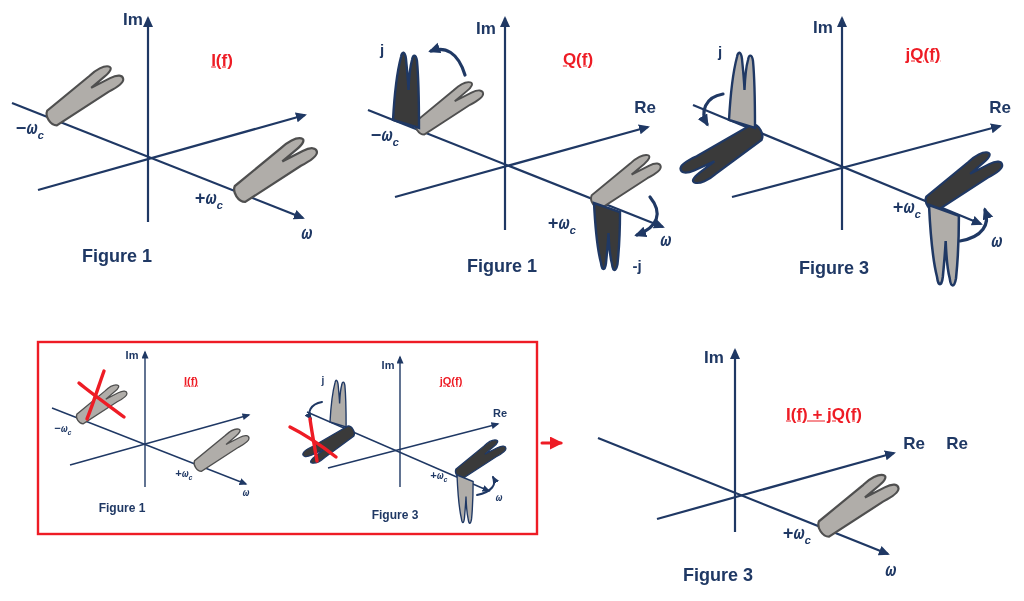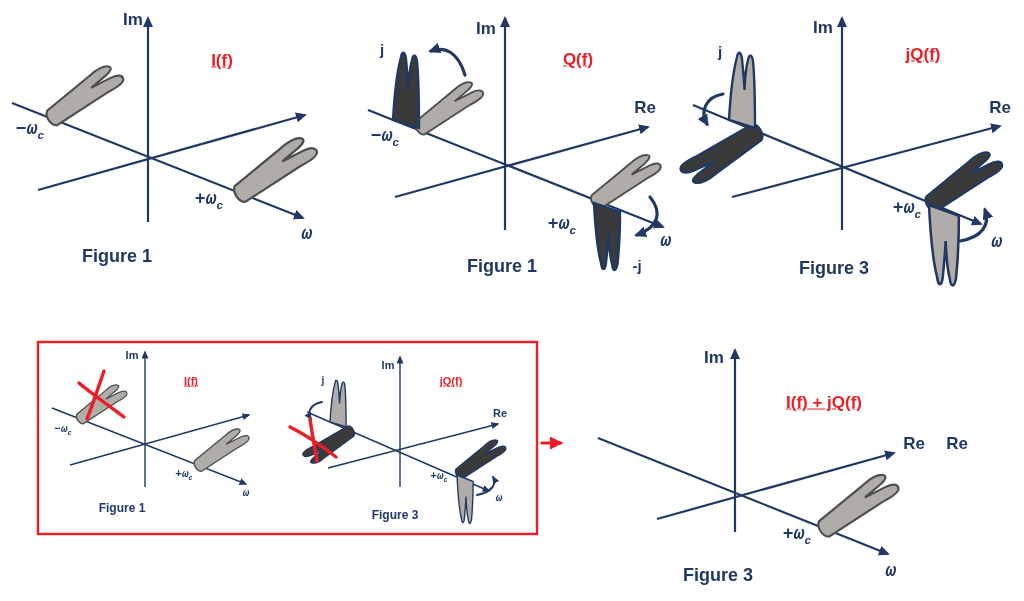--- a/index.html
+++ b/index.html
@@ -135,21 +135,21 @@
 
 <div class="lbl s17" style="left:823px;top:27px">Im</div>
 <div class="lbl s17 red" style="left:923px;top:54px">jQ(f)</div>
 <div class="lbl s16" style="left:720px;top:51px">j</div>
 <div class="lbl s17" style="left:1000px;top:107px">Re</div>
 <div class="lbl math mathL" style="left:907px;top:210px"><span>+ω</span><sub class="sc">c</sub></div>
 <div class="lbl math mathL" style="left:997px;top:242px">ω</div>
 <div class="lbl s18" style="left:834px;top:268px">Figure 3</div>
 
 <div class="lbl s17" style="left:714px;top:357px">Im</div>
-<div class="lbl s17 red" style="left:824px;top:402px">I(f) + jQ(f)</div>
+<div class="lbl s17 red" style="left:824px;top:414px">I(f) + jQ(f)</div>
 <div class="lbl s17" style="left:914px;top:443px">Re</div>
 <div class="lbl s17" style="left:957px;top:443px">Re</div>
 <div class="lbl math mathL" style="left:797px;top:536px"><span>+ω</span><sub class="sc">c</sub></div>
 <div class="lbl math mathL" style="left:891px;top:571px">ω</div>
 <div class="lbl s18" style="left:718px;top:575px">Figure 3</div>
 
 <div class="lbl s11" style="left:132px;top:355px">Im</div>
 <div class="lbl s11 red" style="left:191px;top:381px">I(f)</div>
 <div class="lbl math mathS" style="left:63px;top:430px"><span>−ω</span><sub class="sc">c</sub></div>
 <div class="lbl math mathS" style="left:184px;top:475px"><span>+ω</span><sub class="sc">c</sub></div>

